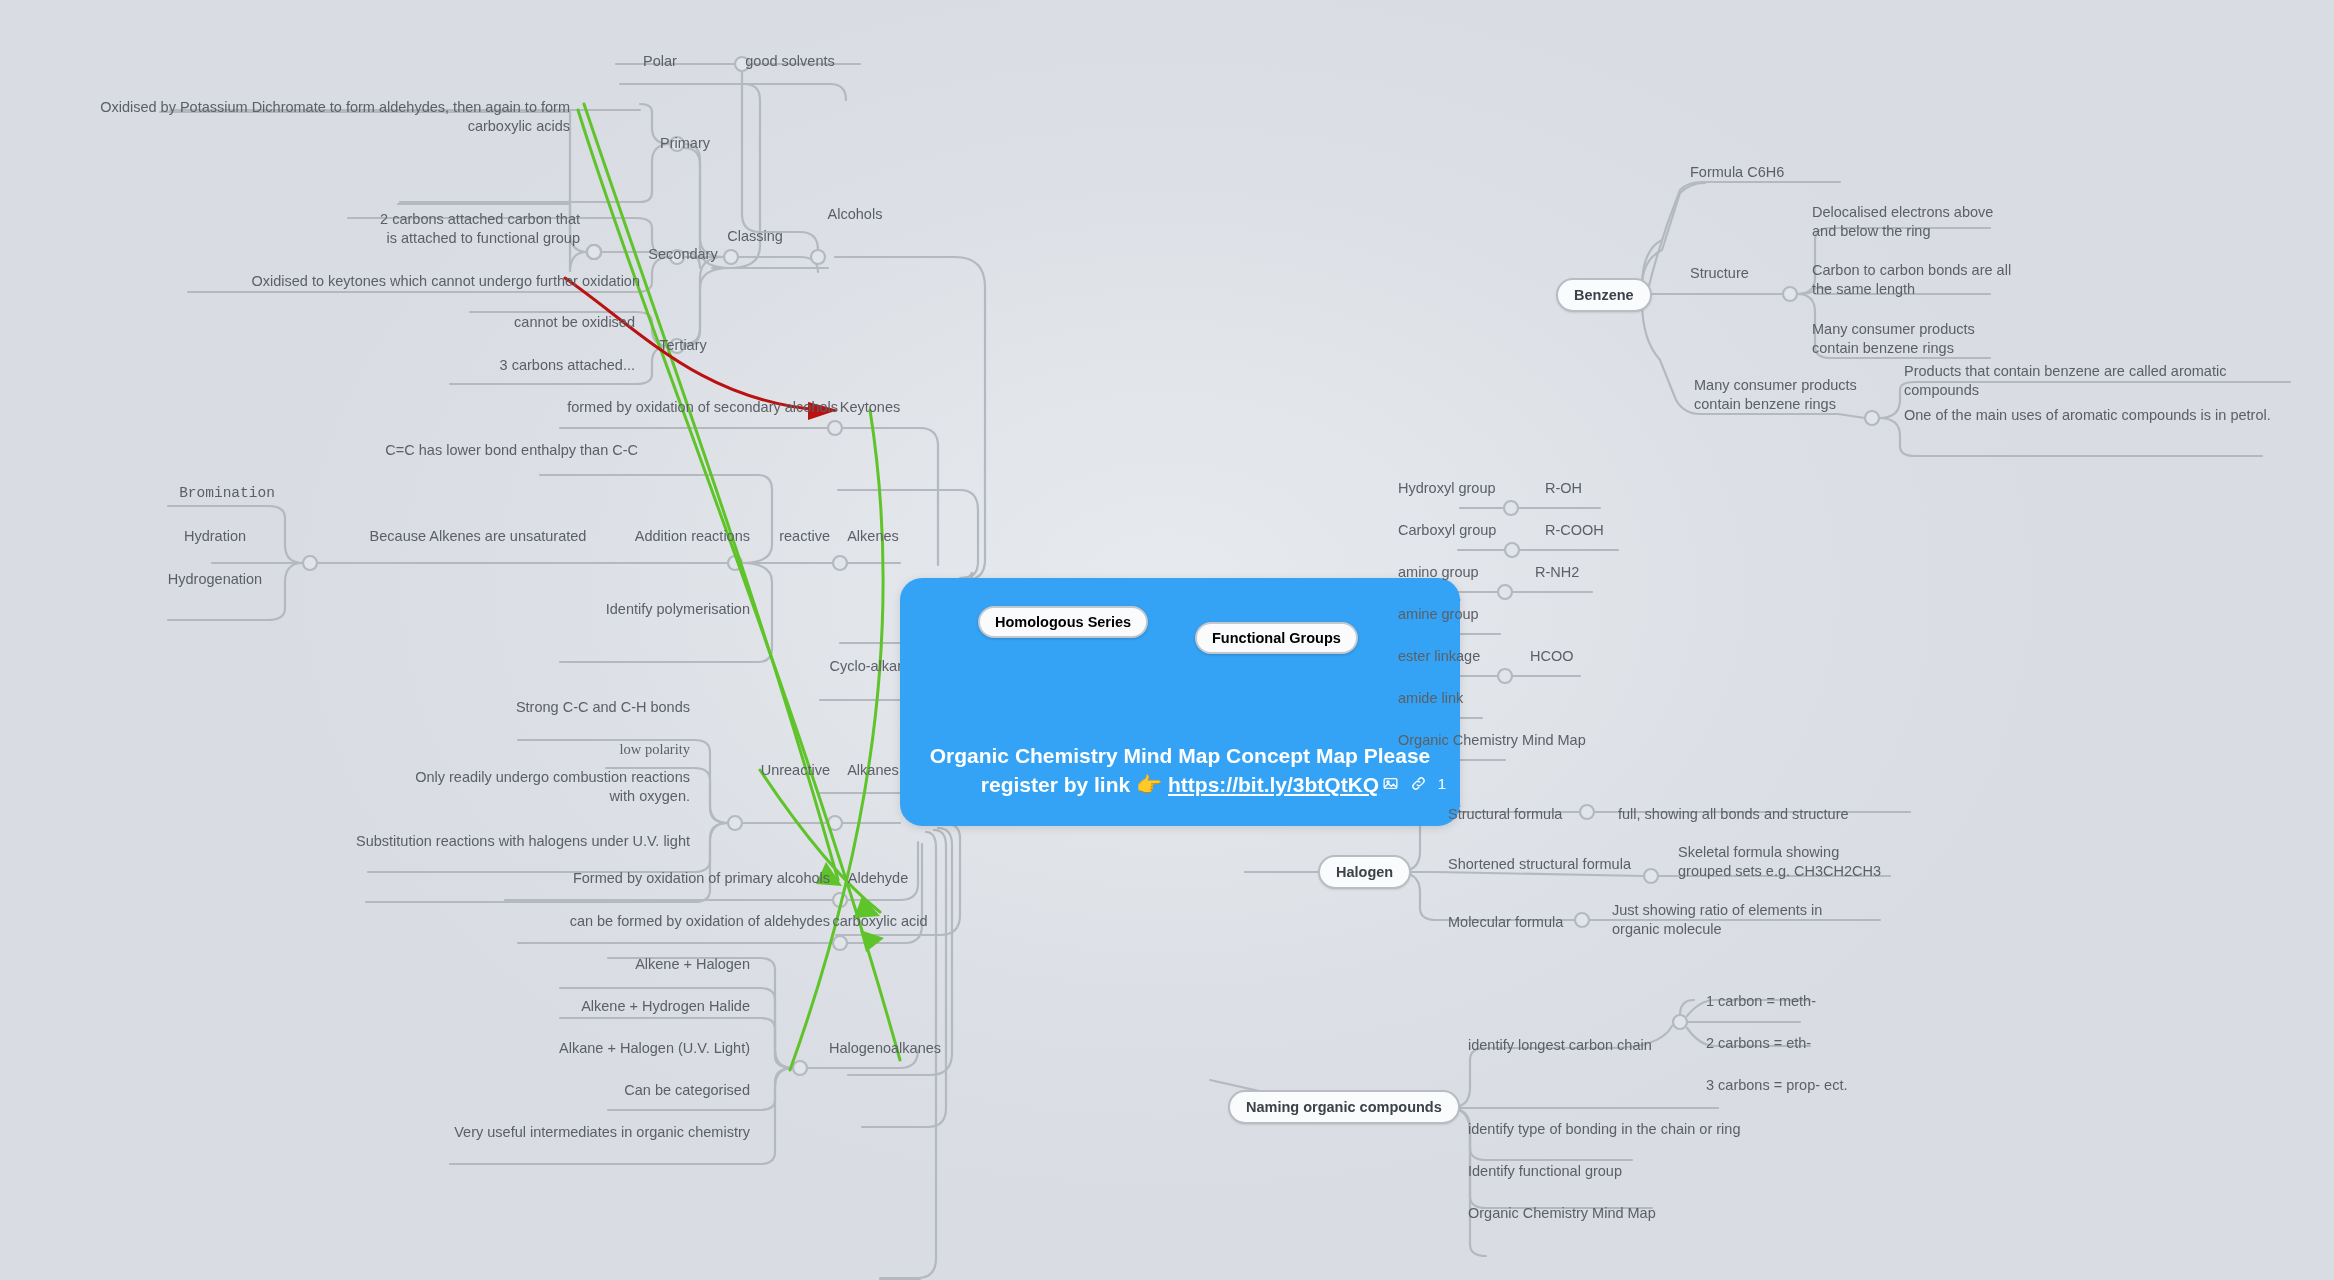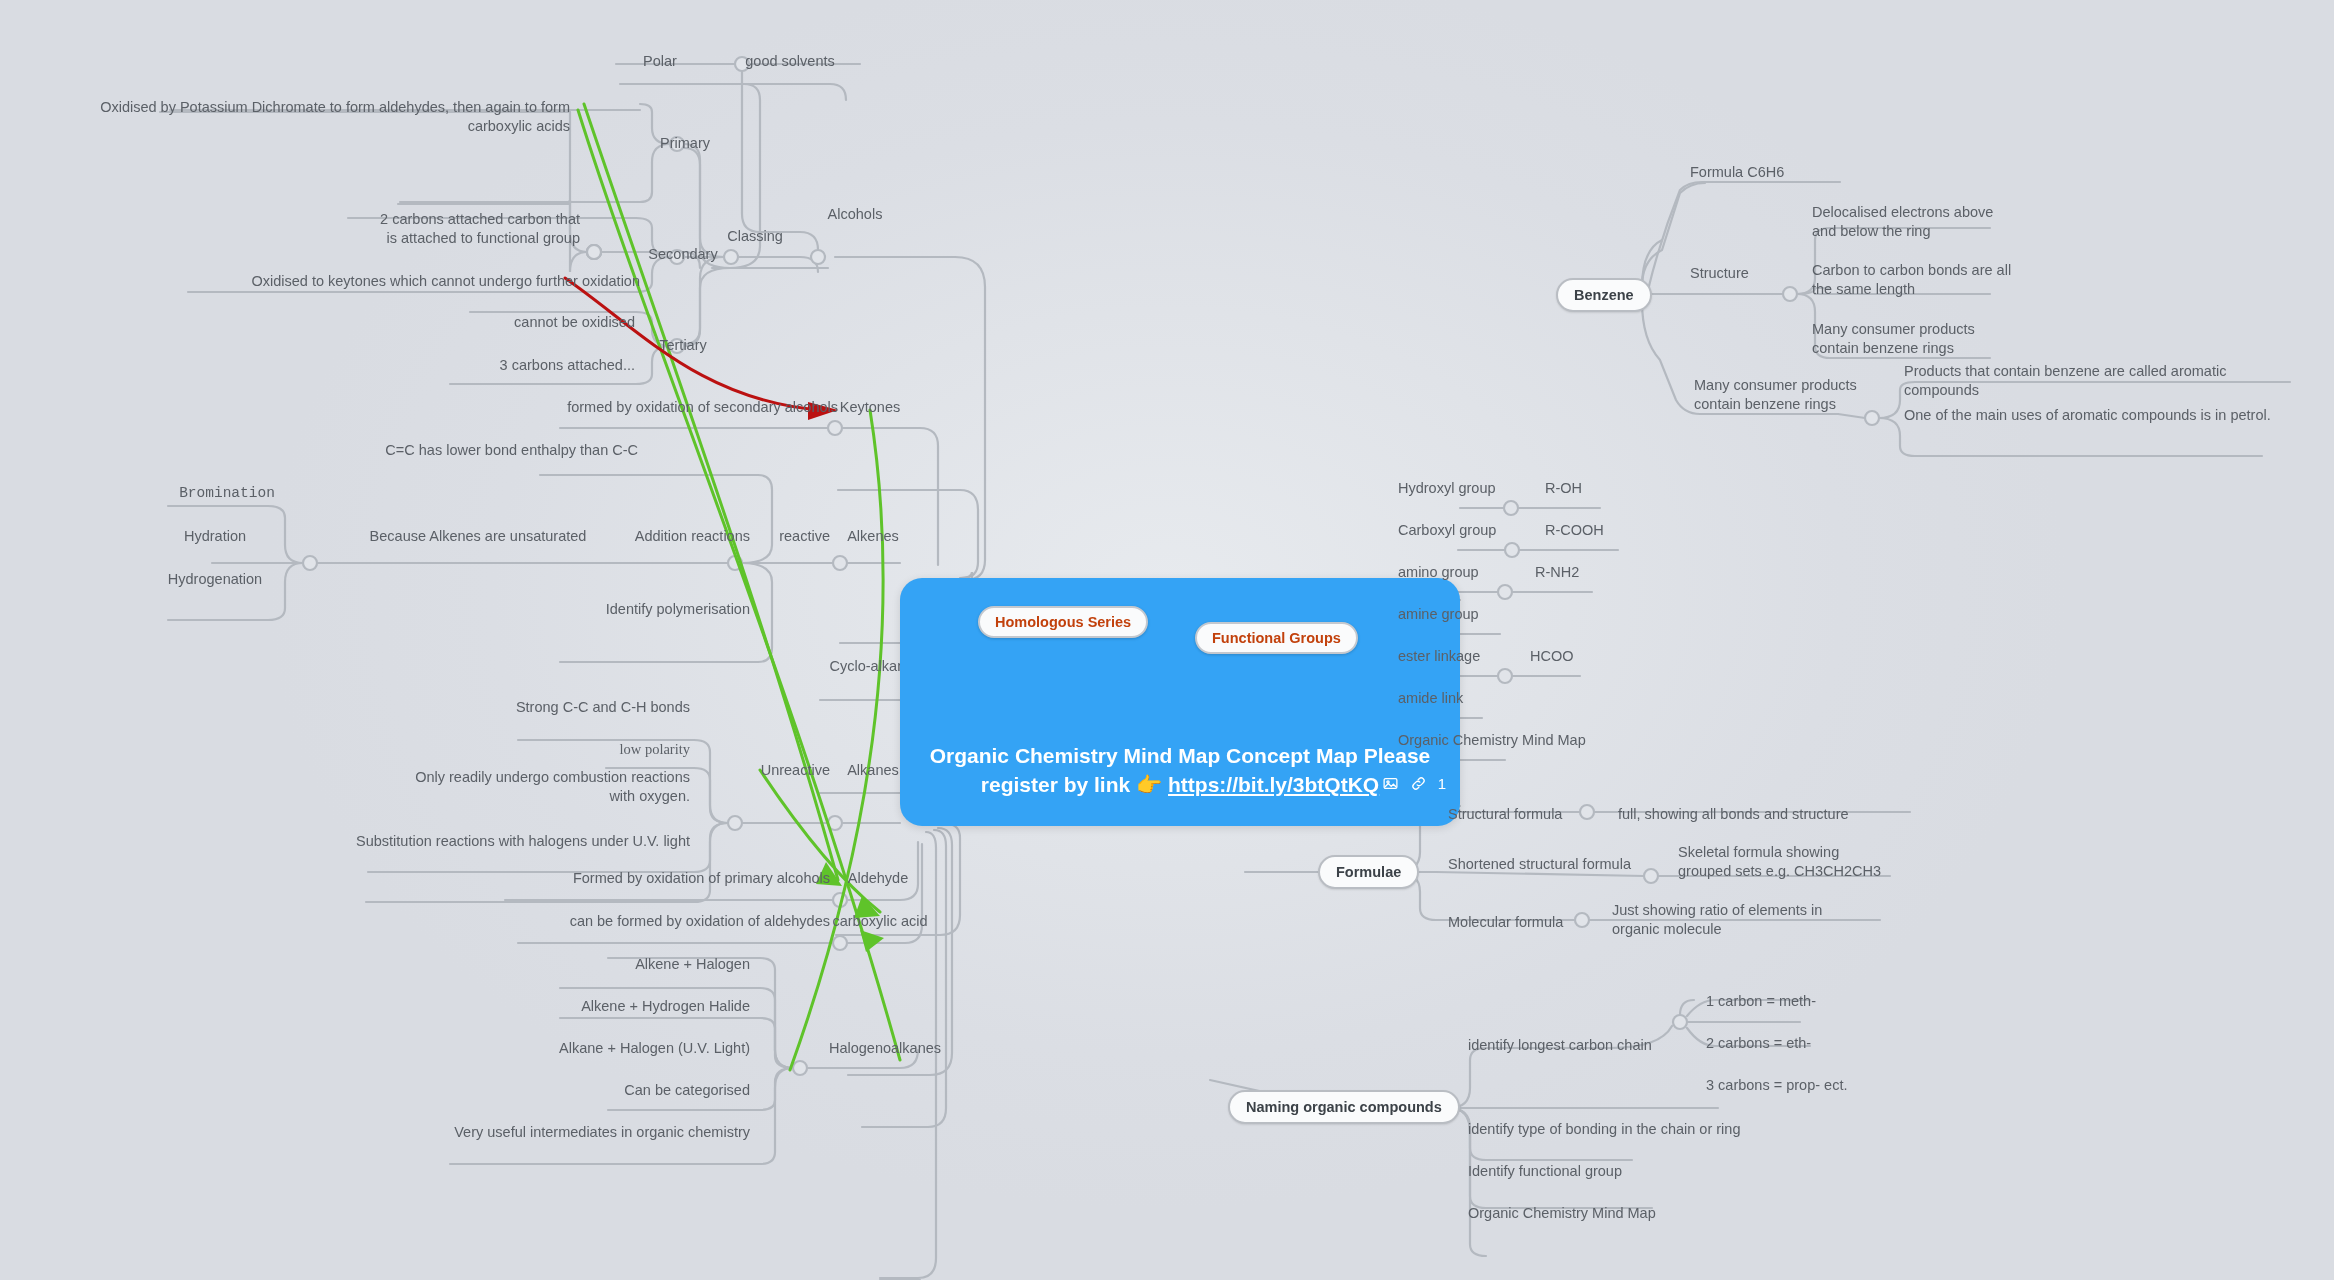--- a/index.html
+++ b/index.html
@@ -23,21 +23,21 @@
     box-shadow:0 1px 2px rgba(0,0,0,.10);white-space:nowrap;
   }
 
   
   #center-box{
     position:absolute;left:900px;top:578px;width:560px;height:248px;
     background:#34a3f5;border-radius:22px;box-shadow:0 2px 8px rgba(0,0,0,.12);
   }
   #center-box .sub-pill{
     position:absolute;background:#fafbfc;border:2.5px solid #c4c8ce;border-radius:20px;
-    padding:6px 15px;font-size:14.5px;font-weight:bold;color:#c2410c;white-space:nowrap;
+    padding:6px 15px;font-size:14.5px;font-weight:bold;color:#000000;white-space:nowrap;
     box-shadow:0 1px 3px rgba(0,0,0,.18);
     text-align:center;
   }
   #center-title{
     position:absolute;left:0;right:0;bottom:26px;text-align:center;
     color:#fff;font-weight:bold;font-size:21px;line-height:1.38;padding:0 26px;box-sizing:border-box;
   }
   #center-title a{color:#fff;text-decoration:underline;}
   #center-meta{position:absolute;right:14px;bottom:34px;display:flex;align-items:center;gap:11px;color:#fff;font-size:15px;}
   #center-meta svg{display:block;}
@@ -460,21 +460,21 @@
 and below the ring</div>
   <div class="node l" style="left:1812px;top:261px;width:250px;">Carbon to carbon bonds are all
 the same length</div>
   <div class="node l" style="left:1812px;top:320px;width:250px;">Many consumer products
 contain benzene rings</div>
   <div class="node l" style="left:1694px;top:376px;width:210px;">Many consumer products
 contain benzene rings</div>
   <div class="node l" style="left:1904px;top:362px;width:400px;">Products that contain benzene are called aromatic compounds</div>
   <div class="node l" style="left:1904px;top:406px;width:390px;">One of the main uses of aromatic compounds is in petrol.</div>
 
-  <div class="pill" style="left:1318px;top:855px;">Formulae</div>
+  <div class="pill" style="left:1318px;top:855px;">Halogen</div>
   <div class="node l" style="left:1448px;top:805px;width:230px;">Structural formula</div>
   <div class="node l" style="left:1618px;top:805px;width:330px;">full, showing all bonds and structure</div>
   <div class="node l" style="left:1448px;top:855px;width:270px;">Shortened structural formula</div>
   <div class="node l" style="left:1678px;top:843px;width:300px;">Skeletal formula showing
 grouped sets e.g. CH3CH2CH3</div>
   <div class="node l" style="left:1448px;top:913px;width:230px;">Molecular formula</div>
   <div class="node l" style="left:1612px;top:901px;width:300px;">Just showing ratio of elements in
 organic molecule</div>
 
   <div class="pill" style="left:1228px;top:1090px;">Naming organic compounds</div>

